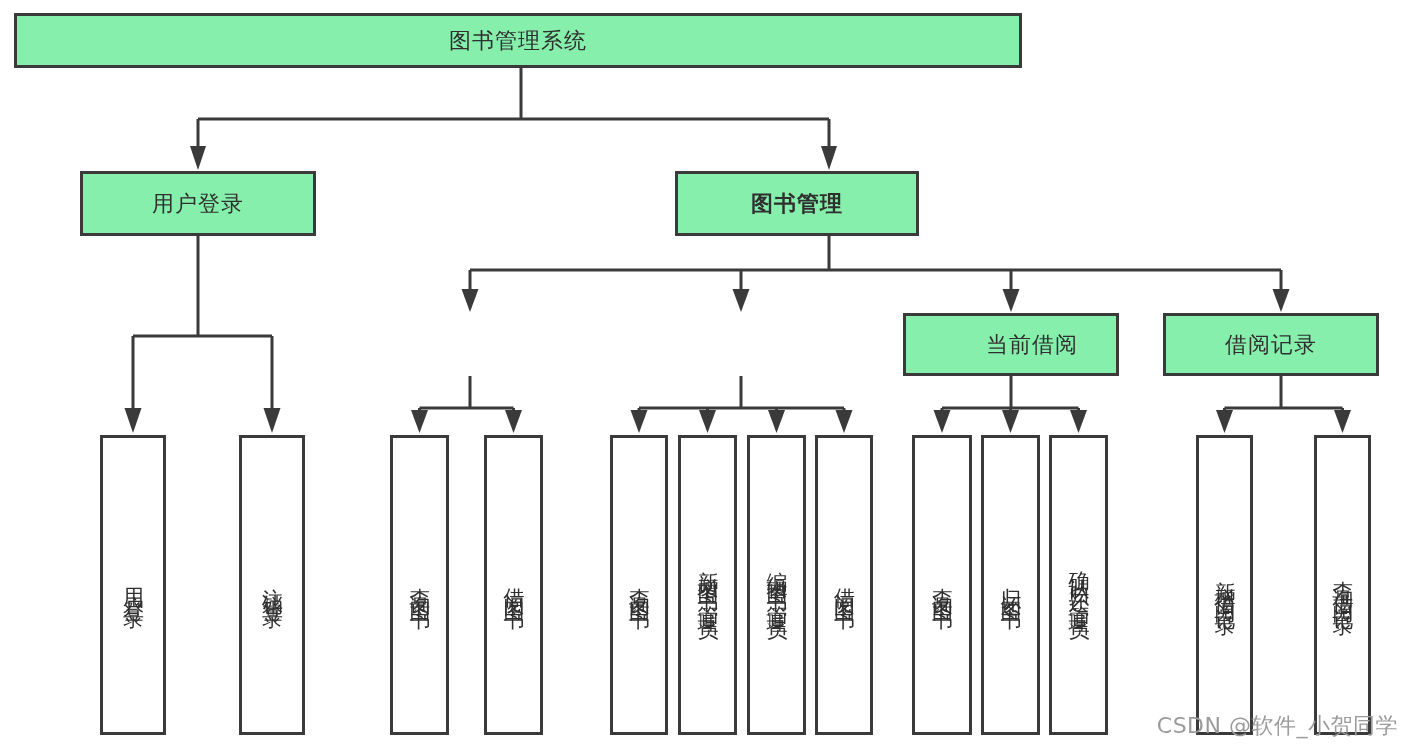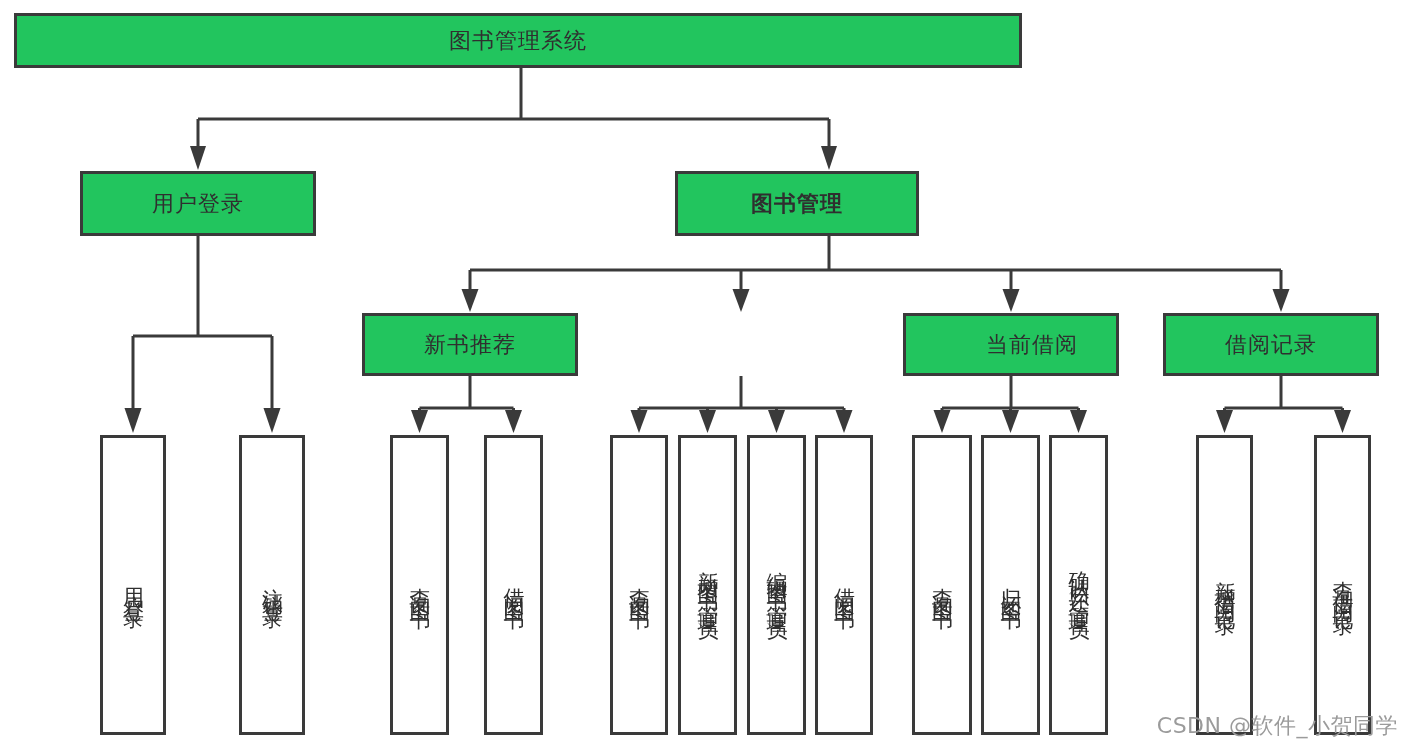--- a/index.html
+++ b/index.html
@@ -19,21 +19,21 @@
     position: absolute;
     left: 0;
     top: 0;
     width: 1405px;
     height: 747px;
   }
   .hbox {
     position: absolute;
     box-sizing: border-box;
     border: 3px solid #3a3a3a;
-    background: #22c55e;
+    background: #86efac;
     display: flex;
     align-items: center;
     justify-content: center;
     font-size: 22px;
     color: #2f2f2f;
     letter-spacing: 1px;
     z-index: 2;
   }
   .vbox {
     position: absolute;
@@ -149,23 +149,20 @@
     <span>图书管理系统</span>
   </div>
 
   <div class="hbox l2-left">
     <span>用户登录</span>
   </div>
   <div class="hbox l2-right">
     <span>图书管理</span>
   </div>
 
-  <div class="hbox l3 l3-1">
-    <span>新书推荐</span>
-  </div>
   <div class="hbox l3 l3-3">
     <span>当前借阅</span>
   </div>
   <div class="hbox l3 l3-4">
     <span>借阅记录</span>
   </div>
 
   <div class="vbox leaf-u1">
     <span class="vlabel">用户登录</span>
   </div>

